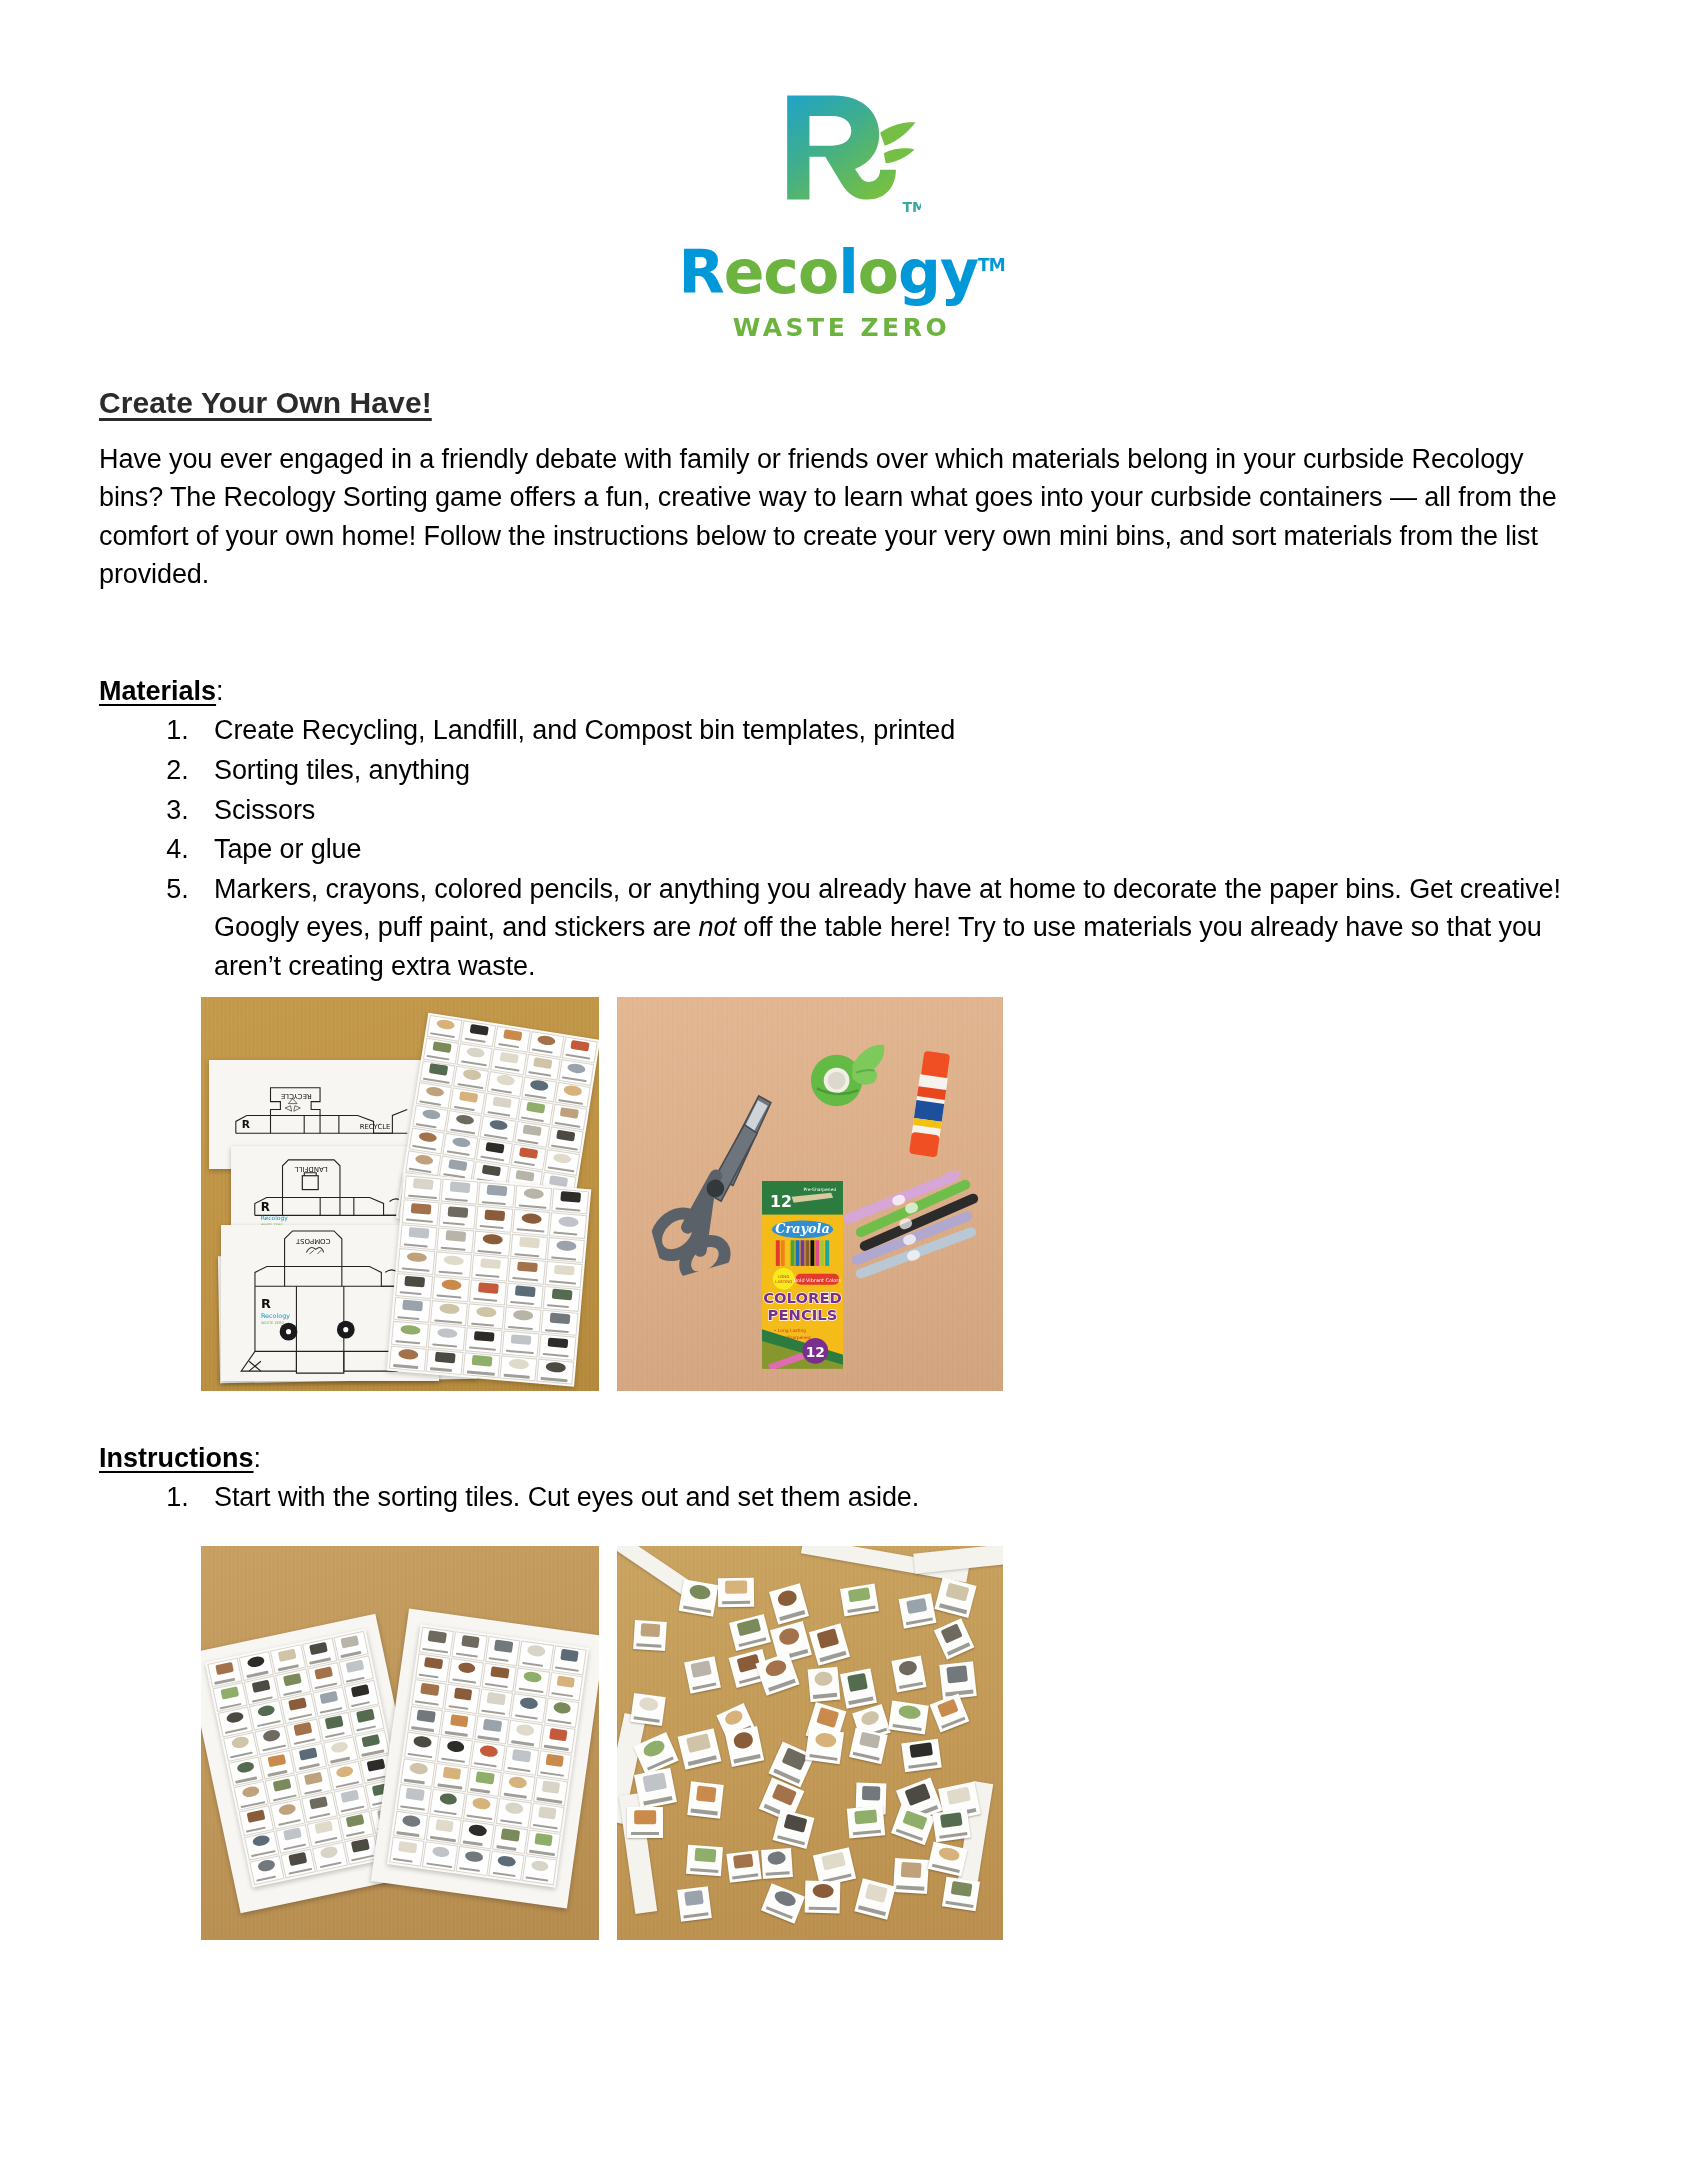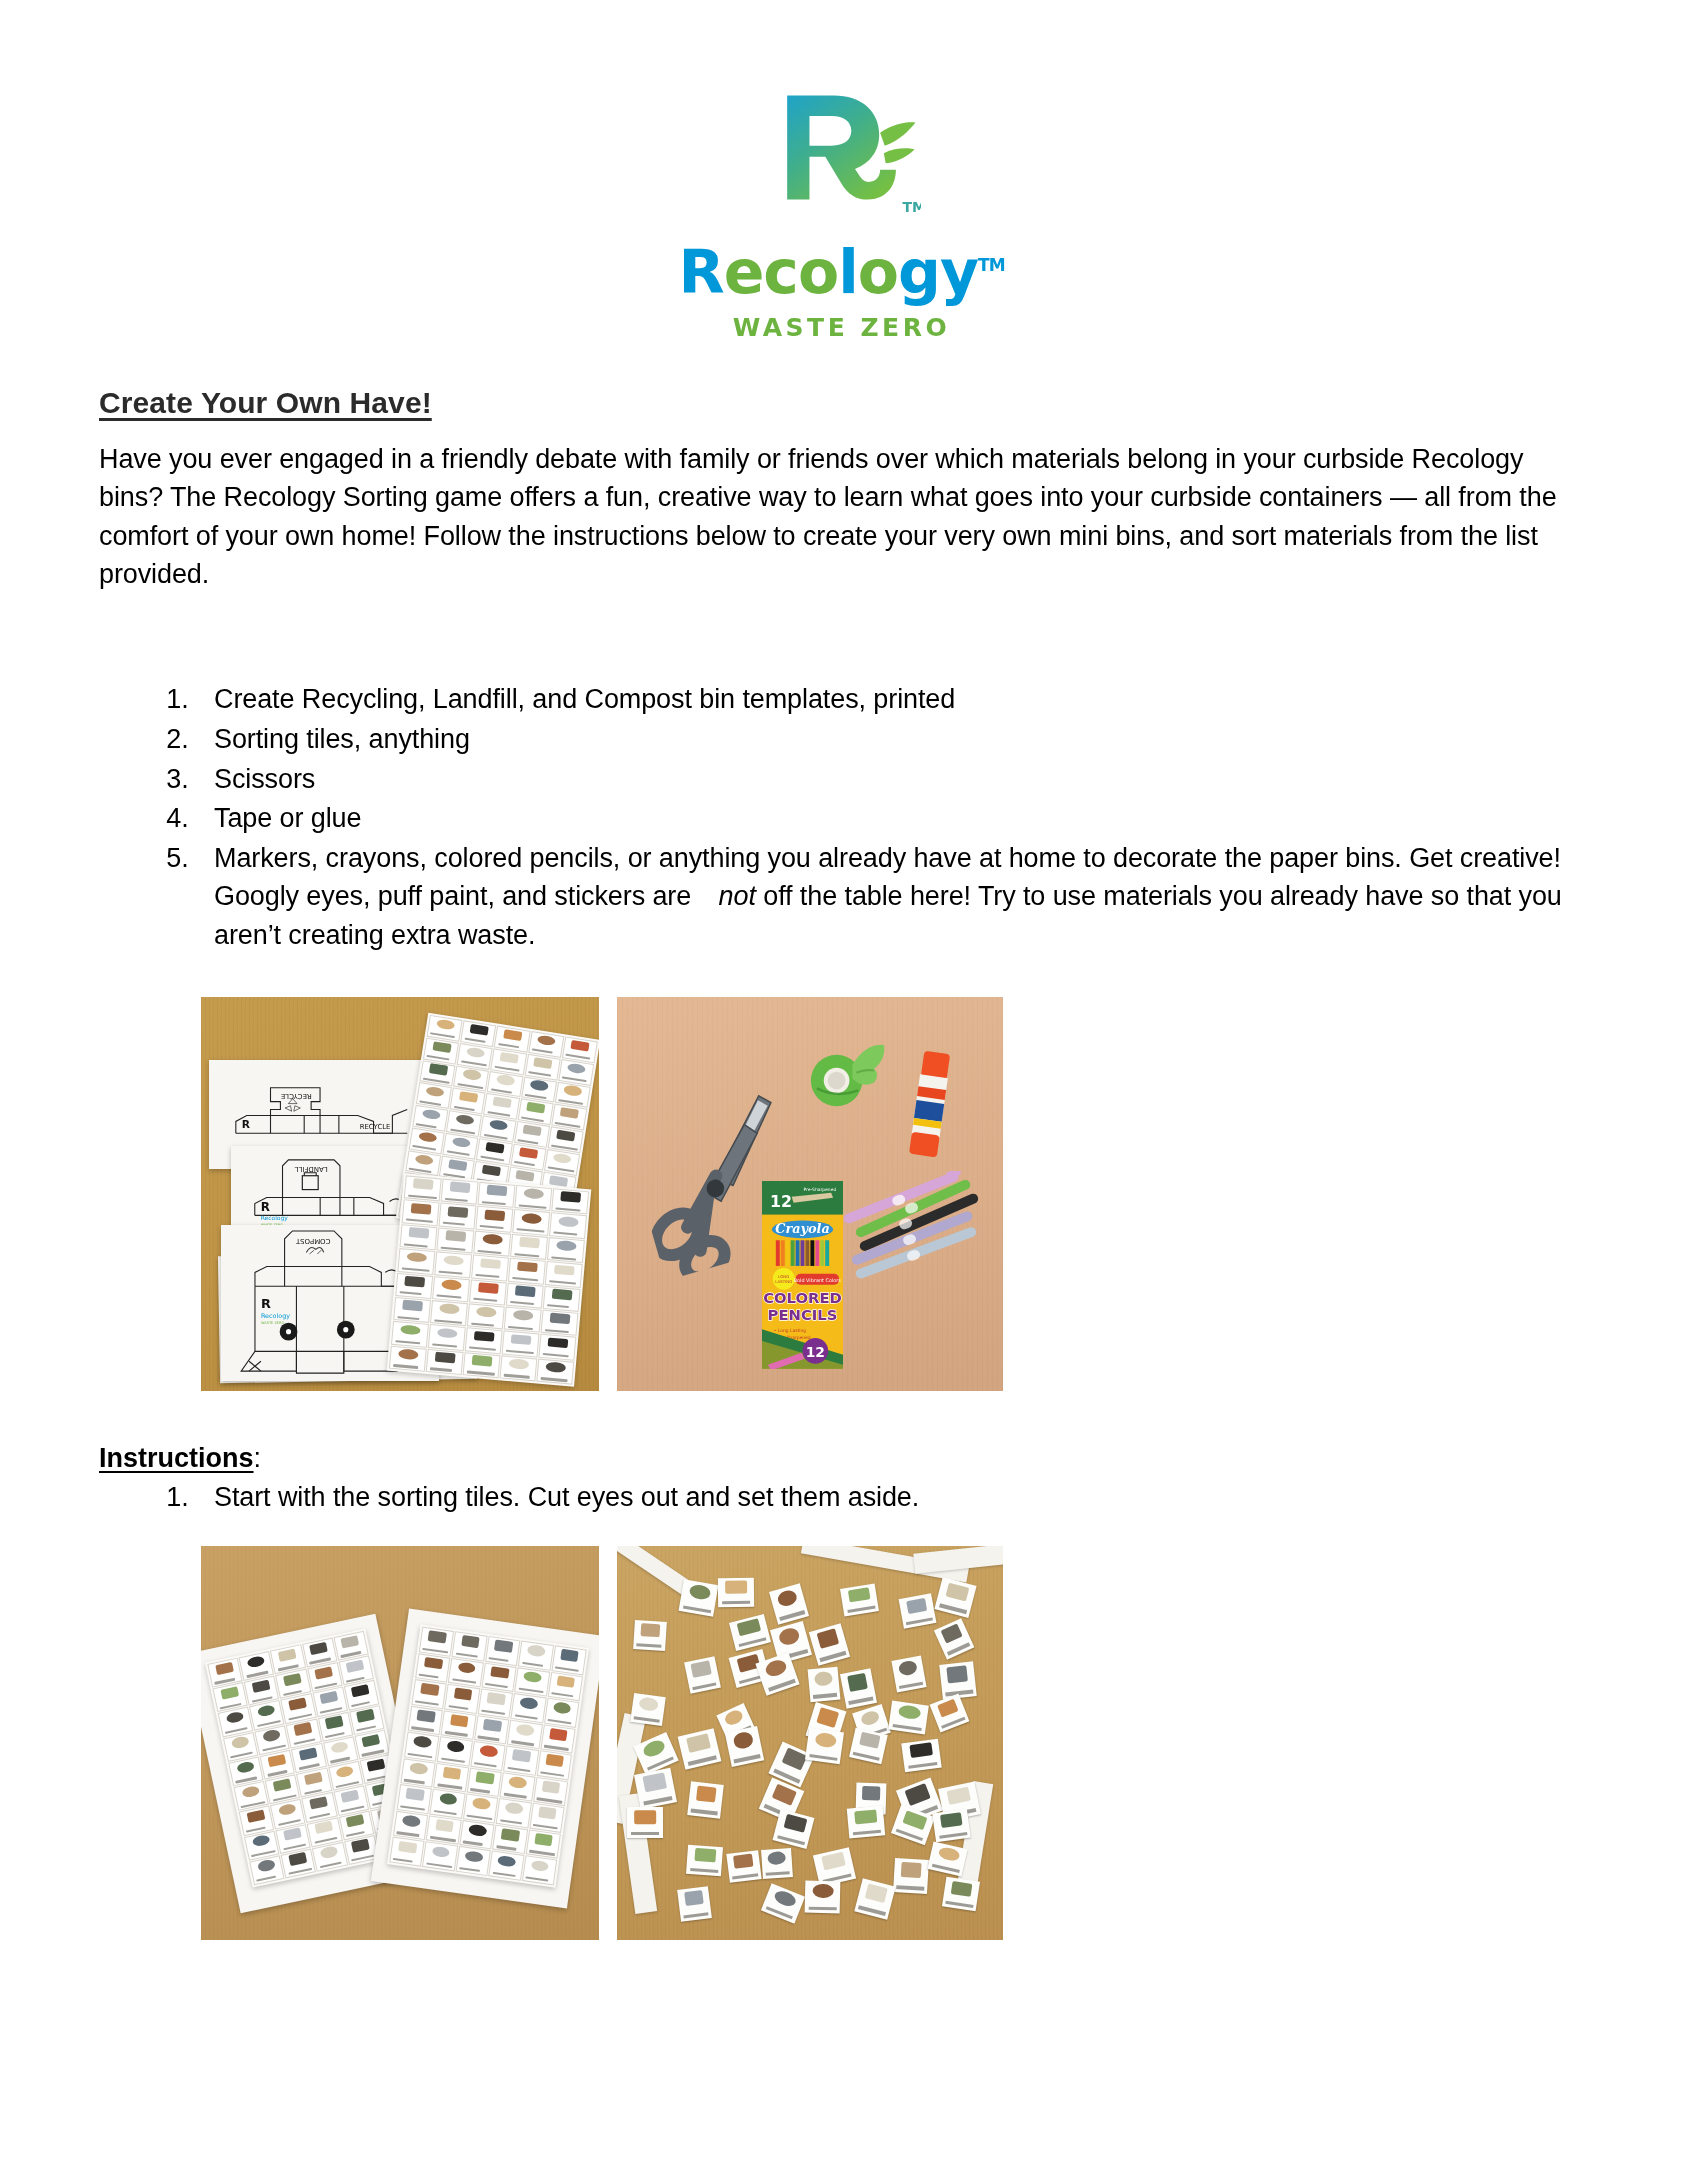--- a/index.html
+++ b/index.html
@@ -98,21 +98,21 @@
     font-size: 27px;
     line-height: 1.43;
     letter-spacing: -0.1px;
   }
   ol.numlist > li {
     margin: 0 0 1px 0;
     padding-left: 18px;
   }
   ol.numlist > li::marker { font-size: 27px; }
 
-  em.ital { font-style: italic; margin-left: 20px; }
+  em.ital { font-style: italic; }
 
   
   .photo-row {
     position: absolute;
     display: flex;
     gap: 18px;
   }
   .photo {
     position: relative;
     overflow: hidden;
@@ -245,20 +245,21 @@
   </div>
 
   <div class="content">
 
     <div class="doc-title">Create Your Own Have!</div>
 
     <p class="intro-para">Have you ever engaged in a friendly debate with family or friends over which materials belong in your curbside Recology bins? The Recology Sorting game offers a fun, creative way to learn what goes into your curbside containers — all from the comfort of your own home! Follow the instructions below to create your very own mini bins, and sort materials from the list provided.</p>
 
     <div class="spacer-lg"></div>
 
+    <div class="section-head"><span class="hd">Materials</span><span>:</span></div>
 
     <ol class="numlist">
       <li><span>Create Recycling, Landfill, and Compost bin templates, printed</span></li>
       <li><span>Sorting tiles, anything</span></li>
       <li><span>Scissors</span></li>
       <li><span>Tape or glue</span></li>
       <li><span>Markers, crayons, colored pencils, or anything you already have at home to decorate the paper bins. Get creative! Googly eyes, puff paint, and stickers are </span><em class="ital">not</em><span> off the table here! Try to use materials you already have so that you aren’t creating extra waste.</span></li>
     </ol>
   </div>
 

